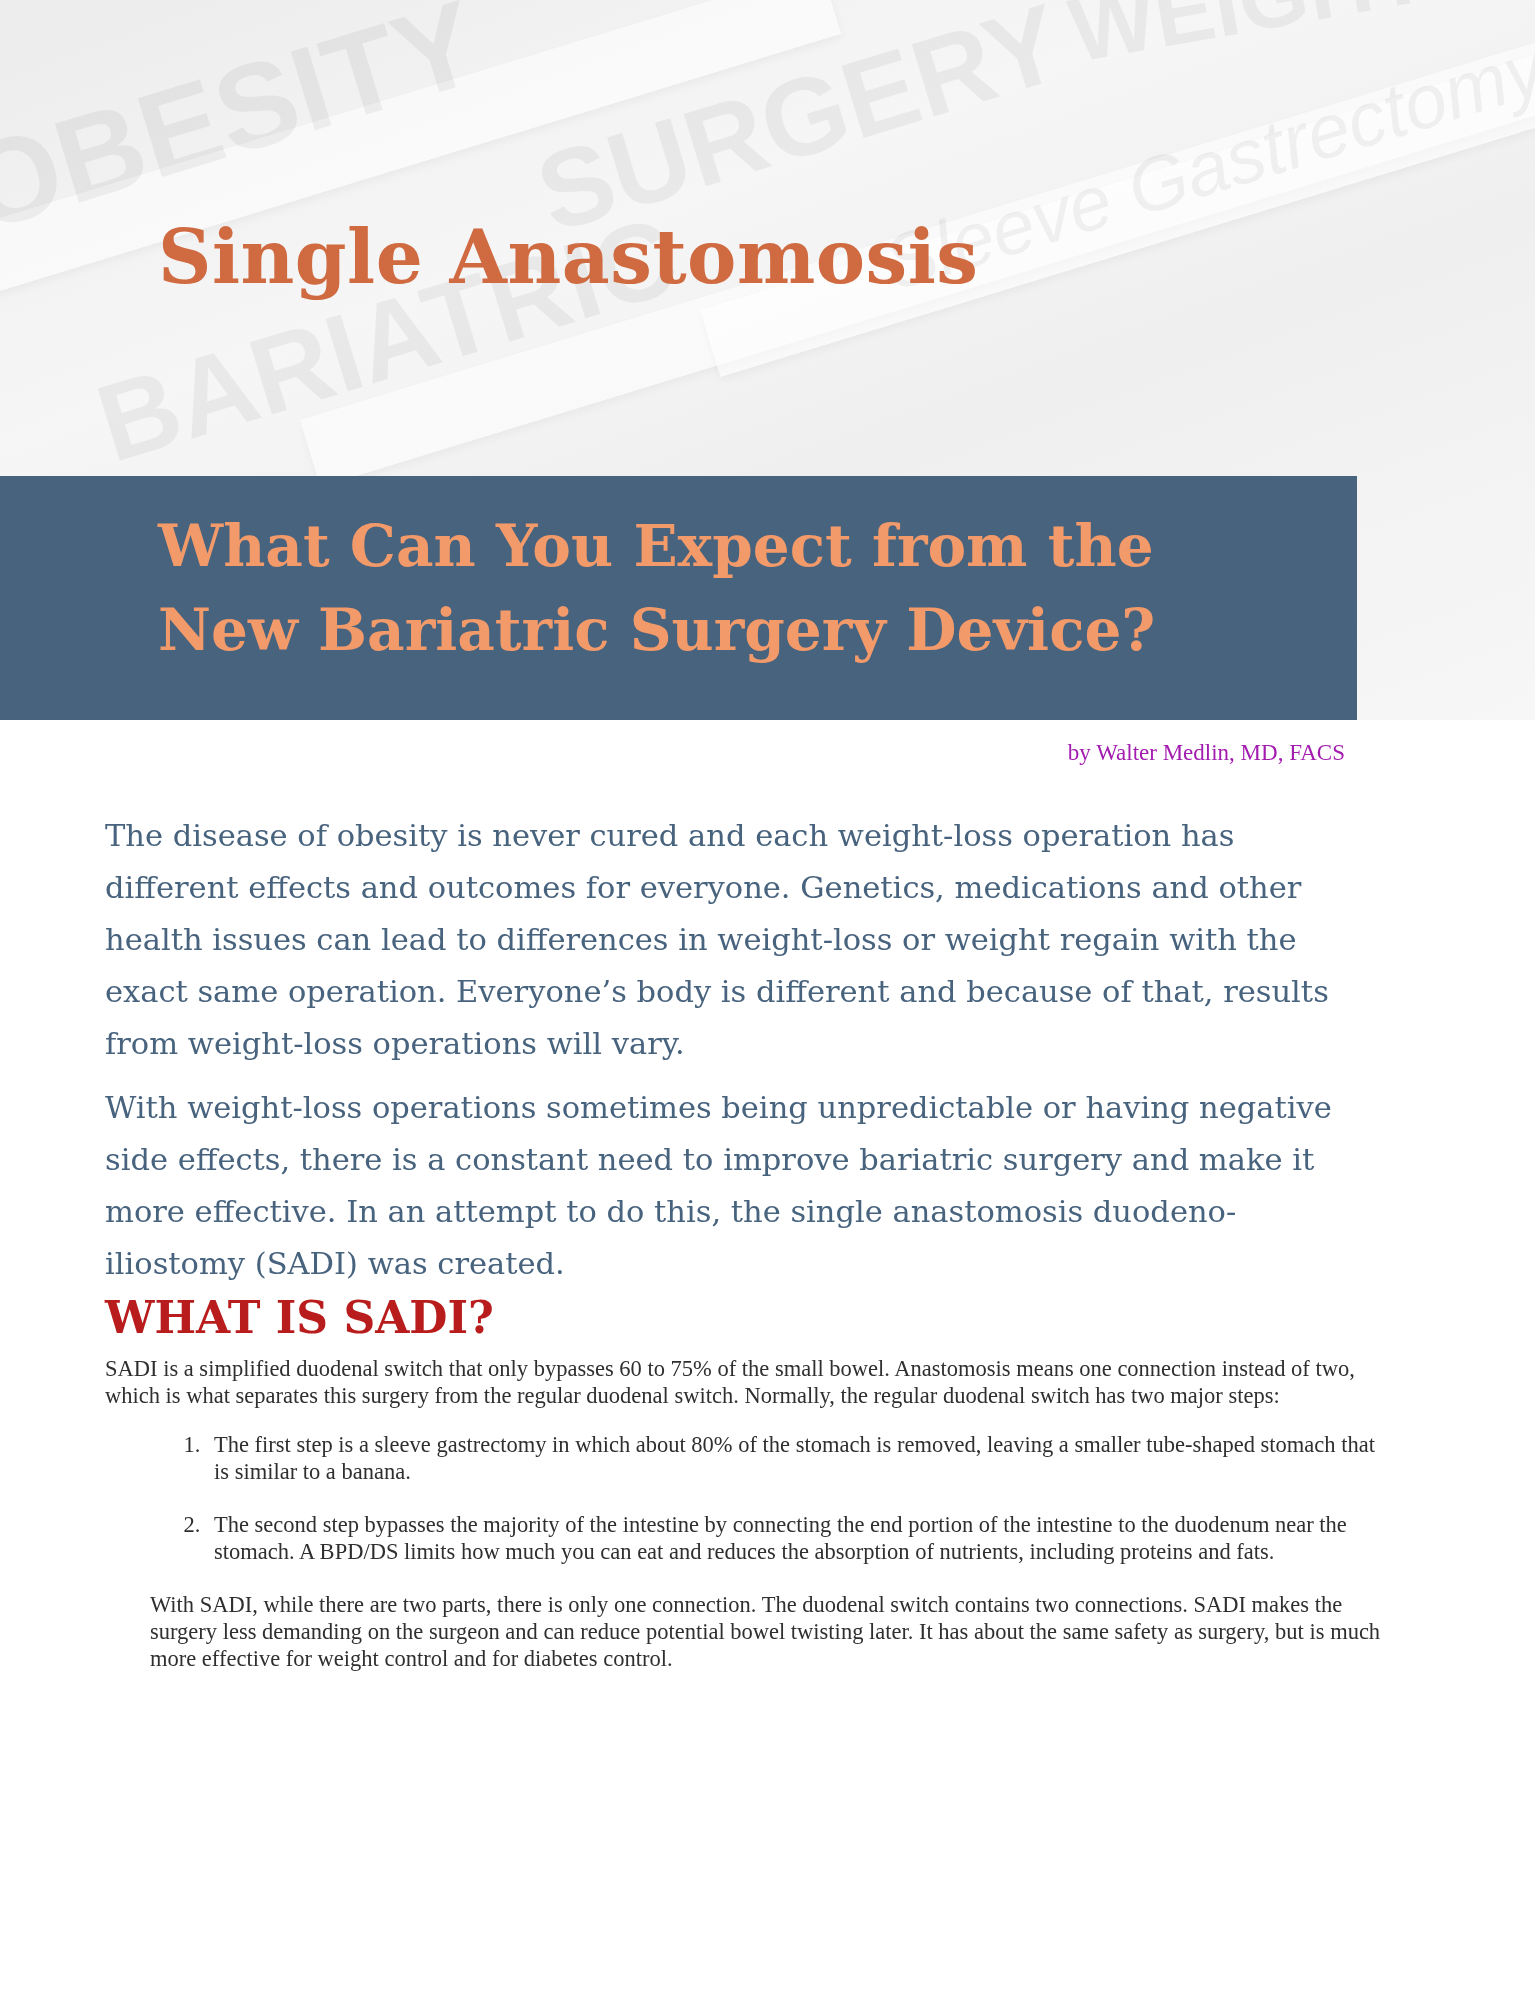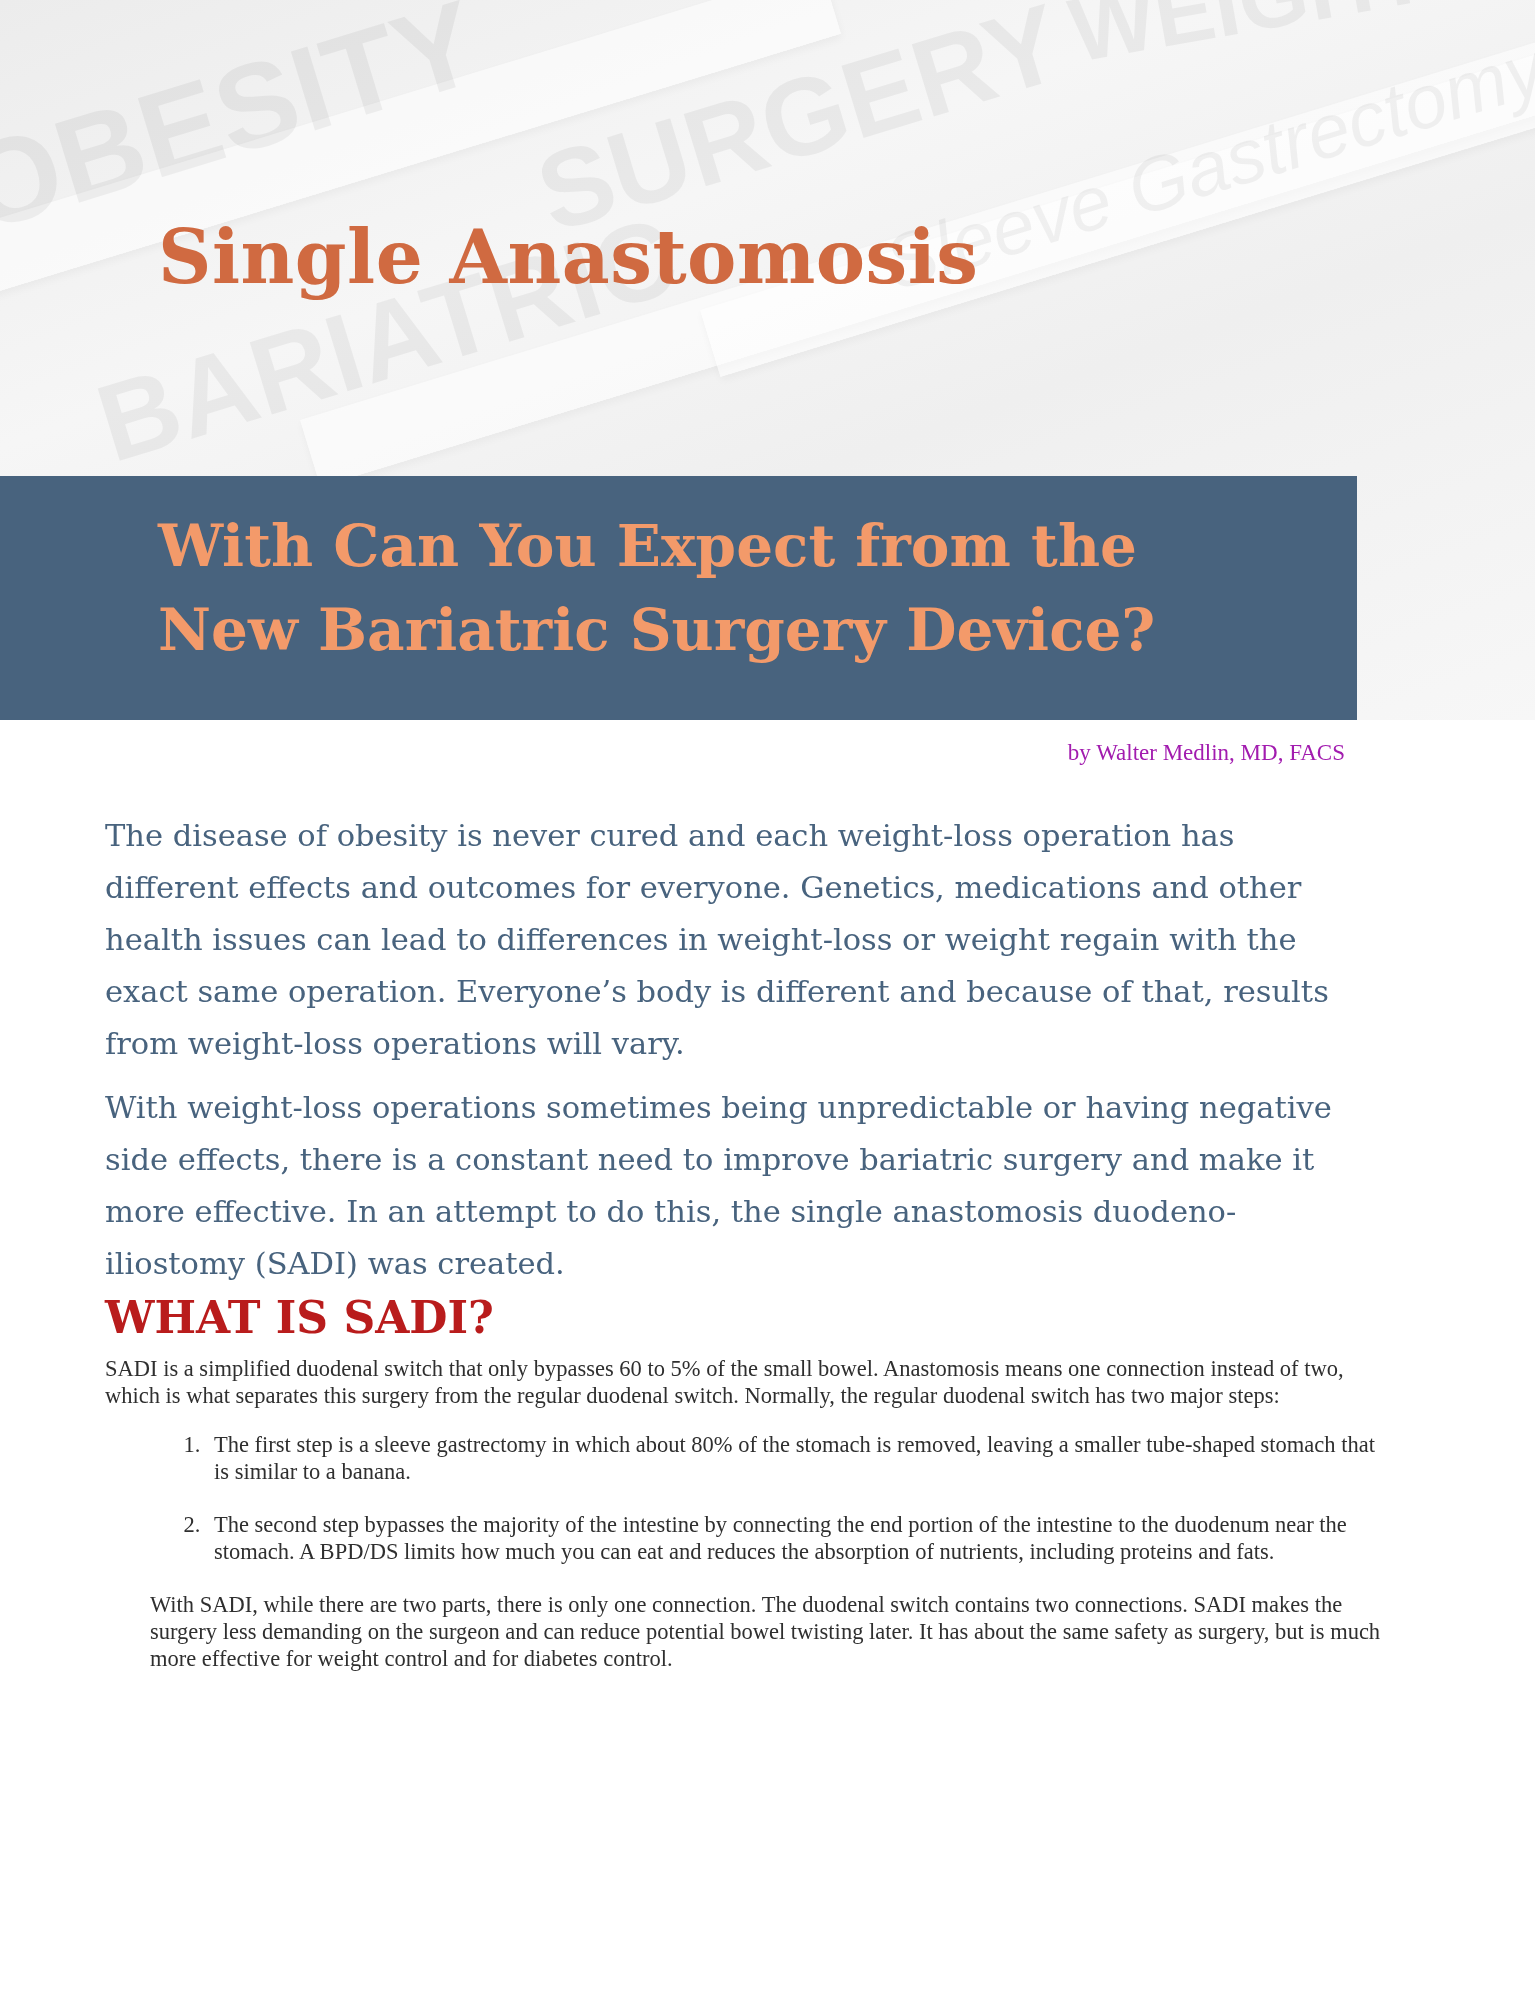--- a/index.html
+++ b/index.html
@@ -81,34 +81,34 @@
   <div class="wm wm-gastrectomy">Sleeve Gastrectomy</div>
   <div class="wm wm-weight">WEIGHT</div>
 </div>
 
 <h1 class="title">
   <span>Single Anastomosis</span><br>
 </h1>
 
 <div class="banner">
   <h2 class="subtitle">
-    <span>With Can You Expect from the</span><br>
+    <span>What Can You Expect from the</span><br>
     <span>New Bariatric Surgery Device?</span>
   </h2>
 </div>
 
 <div class="byline">by Walter Medlin, MD, FACS</div>
 
 <div class="intro">
   <p>The disease of obesity is never cured and each weight-loss operation has different effects and outcomes for everyone. Genetics, medications and other health issues can lead to differences in weight-loss or weight regain with the exact same operation. Everyone’s body is different and because of that, results from weight-loss operations will vary.</p>
   <p>With weight-loss operations sometimes being unpredictable or having negative side effects, there is a constant need to improve bariatric surgery and make it more effective. In an attempt to do this, the single anastomosis duodeno-iliostomy (SADI) was created.</p>
 </div>
 
 <h3 class="h2">WHAT IS SADI?</h3>
 
 <div class="body">
-  <p>SADI is a simplified duodenal switch that only bypasses 60 to 5% of the small bowel. Anastomosis means one connection instead of two, which is what separates this surgery from the regular duodenal switch. Normally, the regular duodenal switch has two major steps:</p>
+  <p>SADI is a simplified duodenal switch that only bypasses 60 to 75% of the small bowel. Anastomosis means one connection instead of two, which is what separates this surgery from the regular duodenal switch. Normally, the regular duodenal switch has two major steps:</p>
   <ol>
     <li>The first step is a sleeve gastrectomy in which about 80% of the stomach is removed, leaving a smaller tube-shaped stomach that is similar to a banana.</li>
     <li>The second step bypasses the majority of the intestine by connecting the end portion of the intestine to the duodenum near the stomach. A BPD/DS limits how much you can eat and reduces the absorption of nutrients, including proteins and fats.</li>
   </ol>
   <p class="closing">With SADI, while there are two parts, there is only one connection. The duodenal switch contains two connections. SADI makes the surgery less demanding on the surgeon and can reduce potential bowel twisting later. It has about the same safety as surgery, but is much more effective for weight control and for diabetes control.</p>
 </div>
 
 </body></html>

